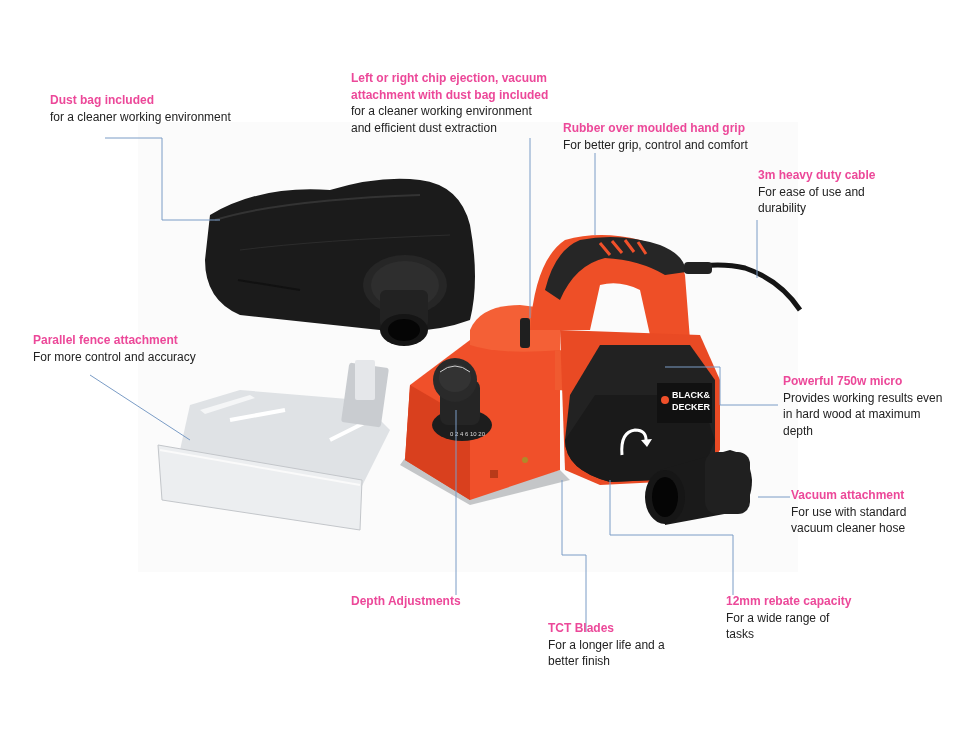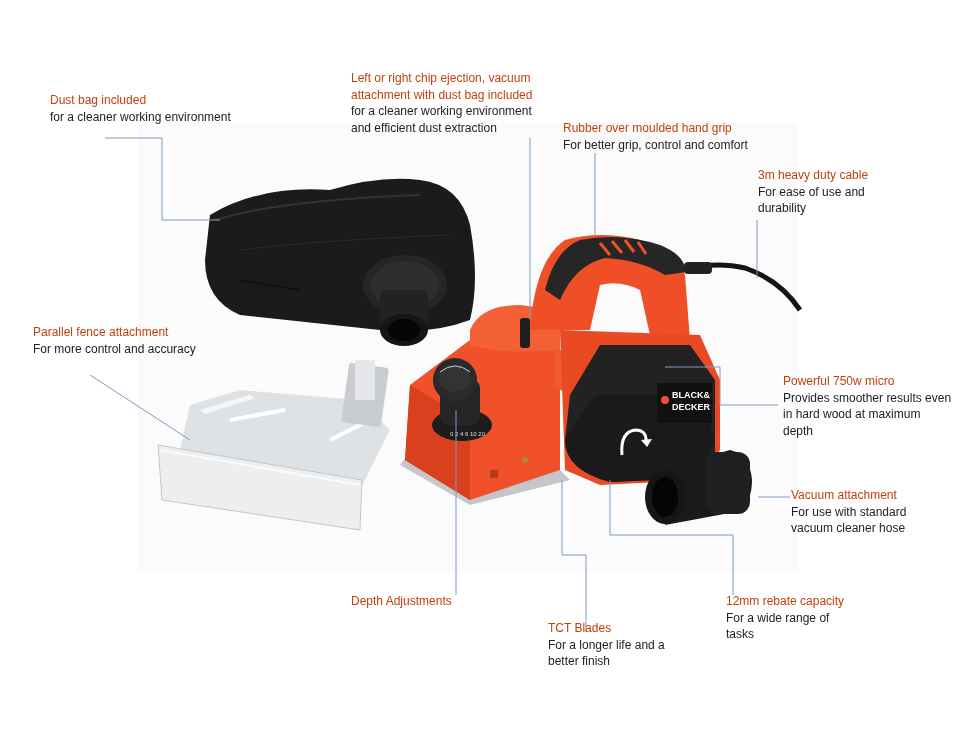--- a/index.html
+++ b/index.html
@@ -7,21 +7,21 @@
       width:962px; height:734px; position:relative; overflow:hidden;
       background:#ffffff;
       font-family:"Liberation Sans", "DejaVu Sans", sans-serif;
       color:#222;
     }
     .photo-bg {
       position:absolute; left:138px; top:122px; width:660px; height:450px;
       background:#fbfbfb;
     }
     .callout { position:absolute; font-size:12px; line-height:16.5px; color:#222; }
-    .callout .title { font-weight:normal; color:#c2410c; display:block; }
+    .callout .title { font-weight:bold; color:#ec4899; display:block; }
     .callout .desc { display:block; white-space:pre-line; }
     svg.layer { position:absolute; left:0; top:0; }
   </style>
 </head>
 <body>
 
 <div class="photo-bg"></div>
 
 <svg class="layer" width="962" height="734" viewBox="0 0 962 734">
 
@@ -128,28 +128,28 @@
   <span class="title">Rubber over moulded hand  grip</span>
   <span class="desc">For better  grip, control and comfort</span>
 </div>
 
 <div class="callout" style="left:758px; top:167px;">
   <span class="title">3m heavy  duty  cable</span>
   <span class="desc">For ease of use and
 durability</span>
 </div>
 
-<div class="callout" style="left:33px; top:324px;">
+<div class="callout" style="left:33px; top:332px;">
   <span class="title">Parallel fence attachment</span>
   <span class="desc">For more control and accuracy</span>
 </div>
 
 <div class="callout" style="left:783px; top:373px;">
   <span class="title">Powerful 750w micro</span>
-  <span class="desc">Provides smoother  results even
+  <span class="desc">Provides working  results even
 in hard wood at maximum
 depth</span>
 </div>
 
 <div class="callout" style="left:791px; top:487px;">
   <span class="title">Vacuum attachment</span>
   <span class="desc">For  use with standard
 vacuum cleaner  hose</span>
 </div>
 

